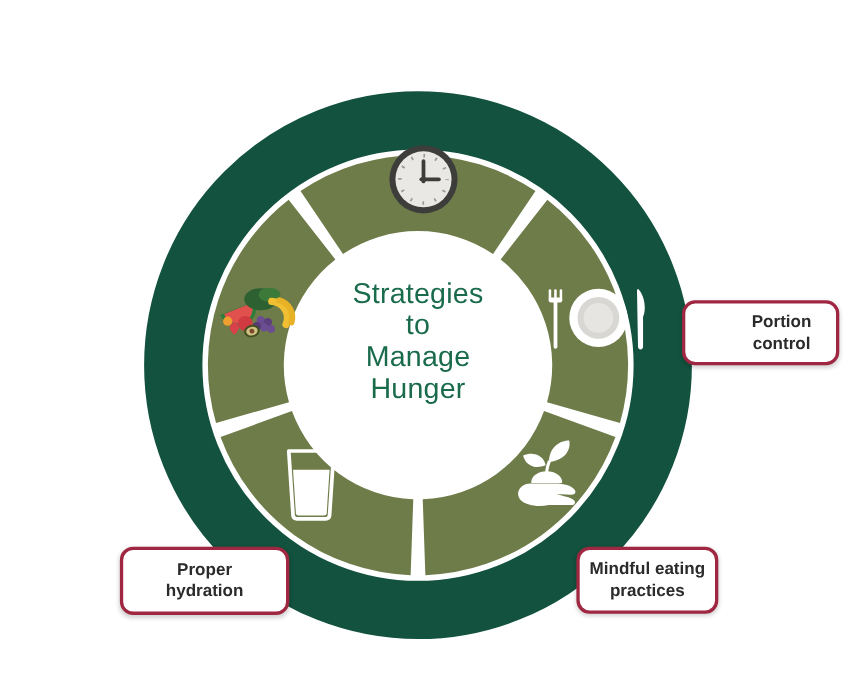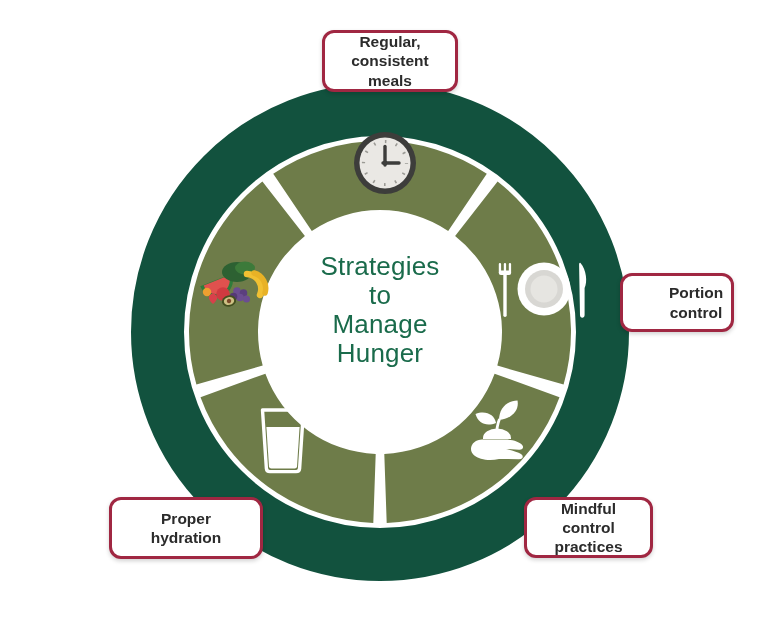--- a/index.html
+++ b/index.html
@@ -11,21 +11,21 @@
   .title{position:absolute;left:295px;top:252px;width:170px;text-align:center;
          white-space:pre-line;font-size:26px;line-height:29px;font-weight:normal;
          color:var(--title-green,#1a6b4b);letter-spacing:.2px;}
   .label{position:absolute;box-sizing:border-box;display:flex;align-items:center;justify-content:center;
          background:var(--box-bg,#fff);border:3px solid var(--box-border,#a02742);border-radius:12px;
          color:var(--box-text,#2b2b2b);font-size:15.5px;line-height:1.24;font-weight:600;
          text-align:center;white-space:pre-line;padding:2px 6px;
          box-shadow:0 2px 4px rgba(0,0,0,.18);}
   .lb-top{left:322px;top:30px;width:136px;height:62px;}
   .lb-left{left:28px;top:208px;width:130px;height:67px;}
-  .lb-right{left:620px;top:273px;width:114px;height:59px;padding-left:44px;}
+  .lb-right{left:620px;top:273px;width:143px;height:59px;padding-left:44px;}
   .lb-bleft{left:109px;top:497px;width:154px;height:62px;}
   .lb-bright{left:524px;top:497px;width:129px;height:61px;}
   .white{fill:#fff;}
 </style>
 </head>
 <body>
 
 <div class="stage">
 
   <svg width="768" height="629" viewBox="0 0 768 629">
@@ -107,22 +107,19 @@
       <path d="M-18,6 Q-13,8 -14,12 Q-16,16 -18,17 Q-20,16 -22,12 Q-23,8 -18,6 Z" fill="#d8404a"></path>
       <circle cx="-24" cy="5" r="4.2" fill="#ef9f30"></circle>
     </g>
   </svg>
 
   <div class="title">Strategies
 to
 Manage
 Hunger</div>
 
-  <div class="label lb-top">Regular,
-consistent
-meals</div>
   <div class="label lb-right">Portion
 control</div>
   <div class="label lb-bleft">Proper
 hydration</div>
-  <div class="label lb-bright">Mindful control
+  <div class="label lb-bright">Mindful eating
 practices</div>
 </div>
 
 </body></html>

